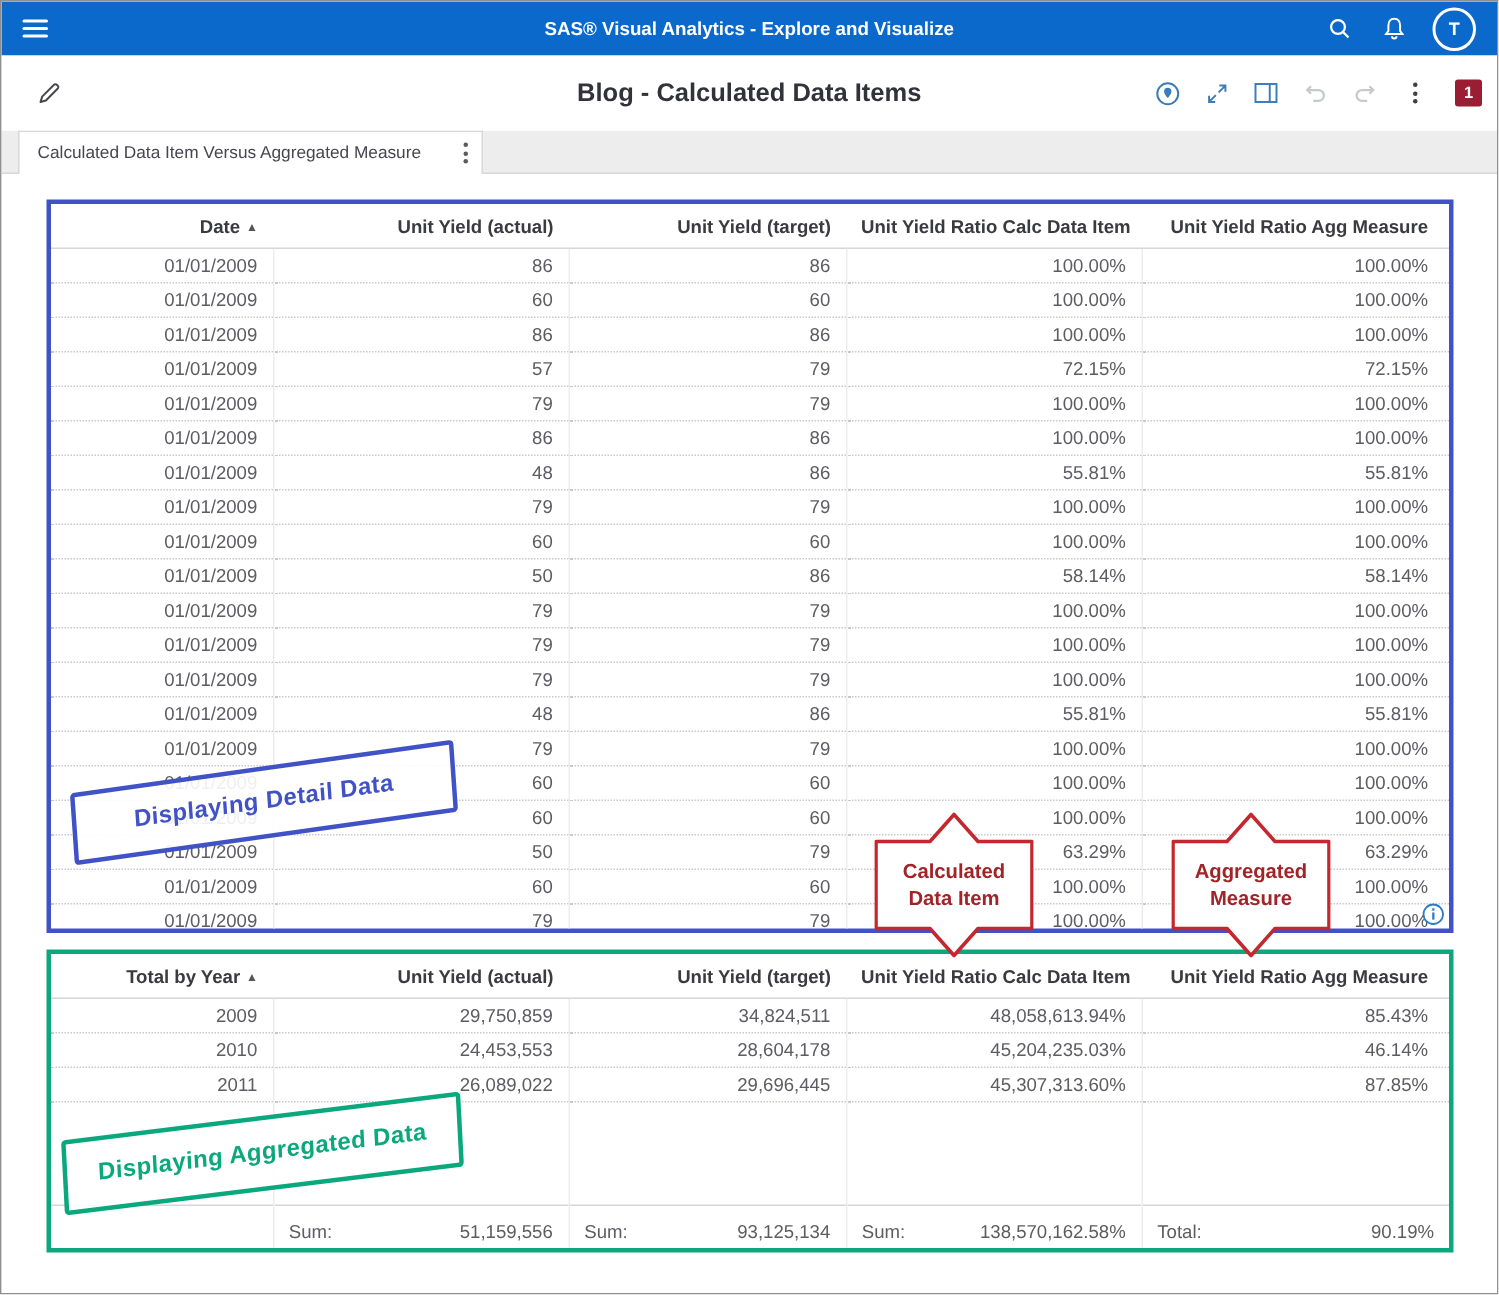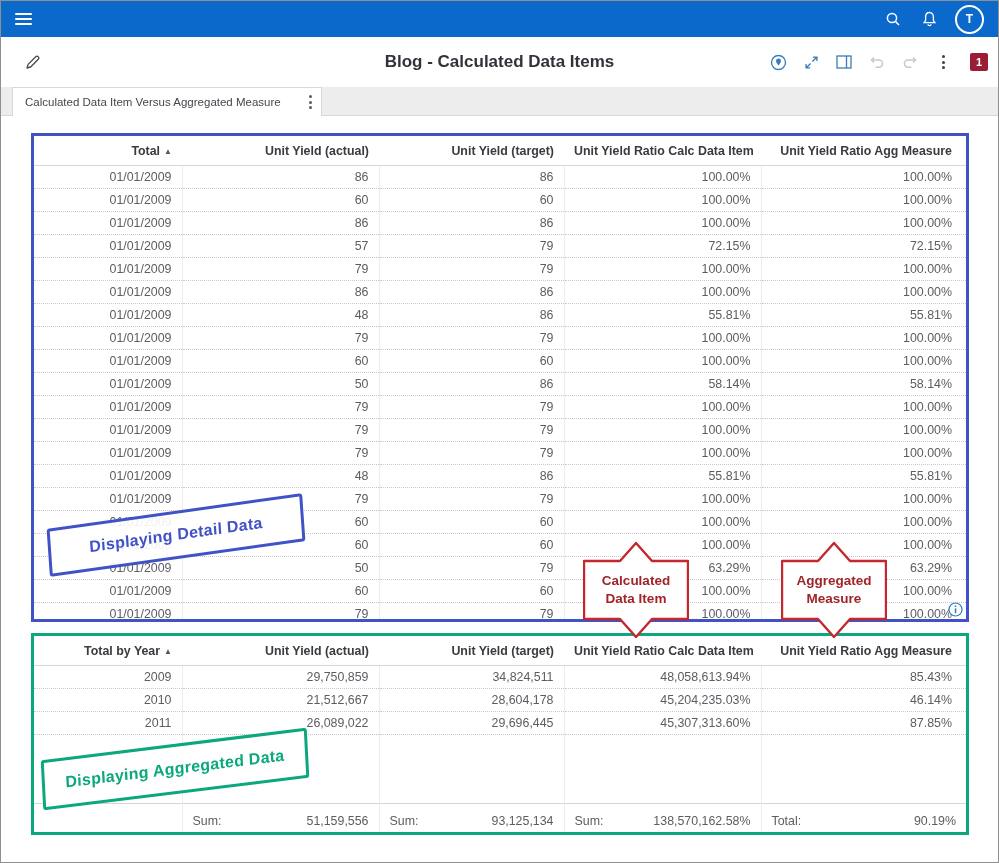--- a/index.html
+++ b/index.html
@@ -61,20 +61,21 @@
 <body>
 
 <div class="app" style="--topbar-blue: #0b69cb; --detail-border: #4152c6; --agg-border: #0aa87c; --callout-red: #c4272e; --badge-red: #9a1d34;">
 
   <div class="topbar">
     <div class="hamburger">
         <i></i>
         <i></i>
         <i></i>
       </div>
+    <div class="topbar-title">SAS® Visual Analytics - Explore and Visualize</div>
     <div class="topbar-right">
       <span class="tbtn">
         <svg width="16" height="16" viewBox="0 0 16 16">
             <circle cx="7" cy="7" r="4.6" fill="none" stroke="#fff" stroke-width="1.5"></circle>
             <line x1="10.6" y1="10.6" x2="14" y2="14" stroke="#fff" stroke-width="1.5"></line>
           </svg>
       </span>
       <span class="tbtn">
         <svg width="15" height="16" viewBox="0 0 15 16">
             <path d="M7.5 1.5 C4.9 1.5 3.6 3.5 3.6 6 L3.6 9.6 L2.1 11.6 L12.9 11.6 L11.4 9.6 L11.4 6 C11.4 3.5 10.1 1.5 7.5 1.5 Z" fill="none" stroke="#fff" stroke-width="1.3"></path>
@@ -150,21 +151,21 @@
       <table class="data-table">
         <colgroup>
             <col class="w0">
             <col class="w1">
             <col class="w2">
             <col class="w3">
             <col class="w4">
           </colgroup>
         <thead>
           <tr>
-            <th class="c0"><span>Total</span><span class="sort">▲</span></th>
+            <th class="c0"><span>Date</span><span class="sort">▲</span></th>
             <th class="c1">Unit Yield (actual)</th>
             <th class="c2">Unit Yield (target)</th>
             <th class="c3">Unit Yield Ratio Calc Data Item</th>
             <th class="c4">Unit Yield Ratio Agg Measure</th>
           </tr>
         </thead>
         <tbody id="detail-rows">
             <tr>
               <td class="c0">01/01/2009</td>
               <td class="c1">86</td>
@@ -337,21 +338,21 @@
         <tbody id="agg-rows">
             <tr>
               <td class="c0">2009</td>
               <td class="c1">29,750,859</td>
               <td class="c2">34,824,511</td>
               <td class="c3">48,058,613.94%</td>
               <td class="c4">85.43%</td>
             </tr>
             <tr>
               <td class="c0">2010</td>
-              <td class="c1">21,512,667</td>
+              <td class="c1">24,453,553</td>
               <td class="c2">28,604,178</td>
               <td class="c3">45,204,235.03%</td>
               <td class="c4">46.14%</td>
             </tr>
             <tr>
               <td class="c0">2011</td>
               <td class="c1">26,089,022</td>
               <td class="c2">29,696,445</td>
               <td class="c3">45,307,313.60%</td>
               <td class="c4">87.85%</td>

